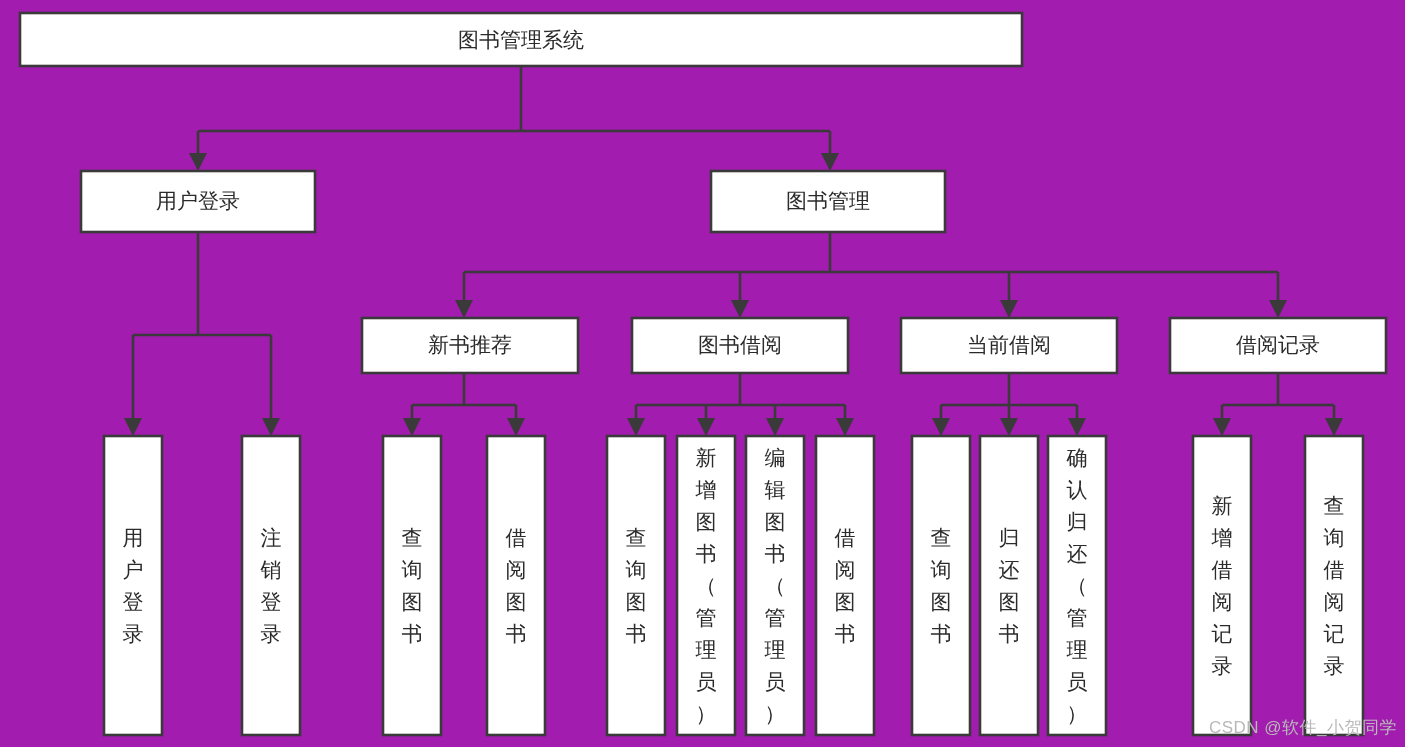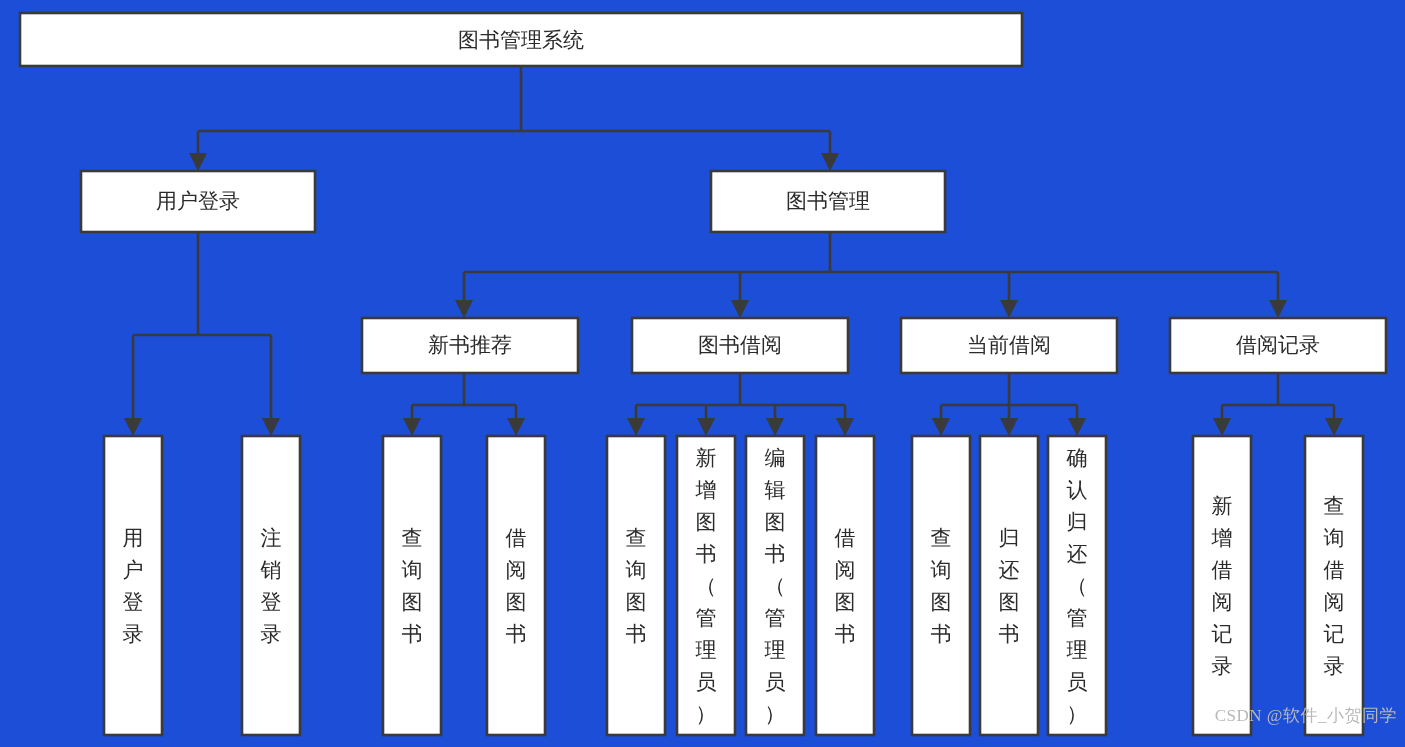--- a/index.html
+++ b/index.html
@@ -8,21 +8,21 @@
     padding: 0;
     background: #ffffff;
   }
   body {
     font-family: "DejaVu Sans", "Liberation Sans", sans-serif;
   }
   #diagram-root {
     position: relative;
     width: 1405px;
     height: 747px;
-    background: #1d4ed8;
+    background: #a21caf;
     overflow: hidden;
   }
   svg.flow {
     position: absolute;
     left: 0;
     top: 0;
     width: 1405px;
     height: 747px;
     display: block;
   }
@@ -50,22 +50,22 @@
   }
   .node-label-vert {
     fill: #2b2b2b;
     font-family: "DejaVu Sans", "Liberation Sans", sans-serif;
     font-size: 21px;
     text-anchor: middle;
   }
   .watermark {
     position: absolute;
     right: 8px;
-    bottom: 20px;
-    font-family: Liberation Serif, serif;
+    bottom: 8px;
+    font-family: Liberation Sans, sans-serif;
     font-size: 17px;
     color: #b8b8b8;
     letter-spacing: 0.5px;
     white-space: nowrap;
     user-select: none;
   }
 </style>
 </head>
 <body>
 

